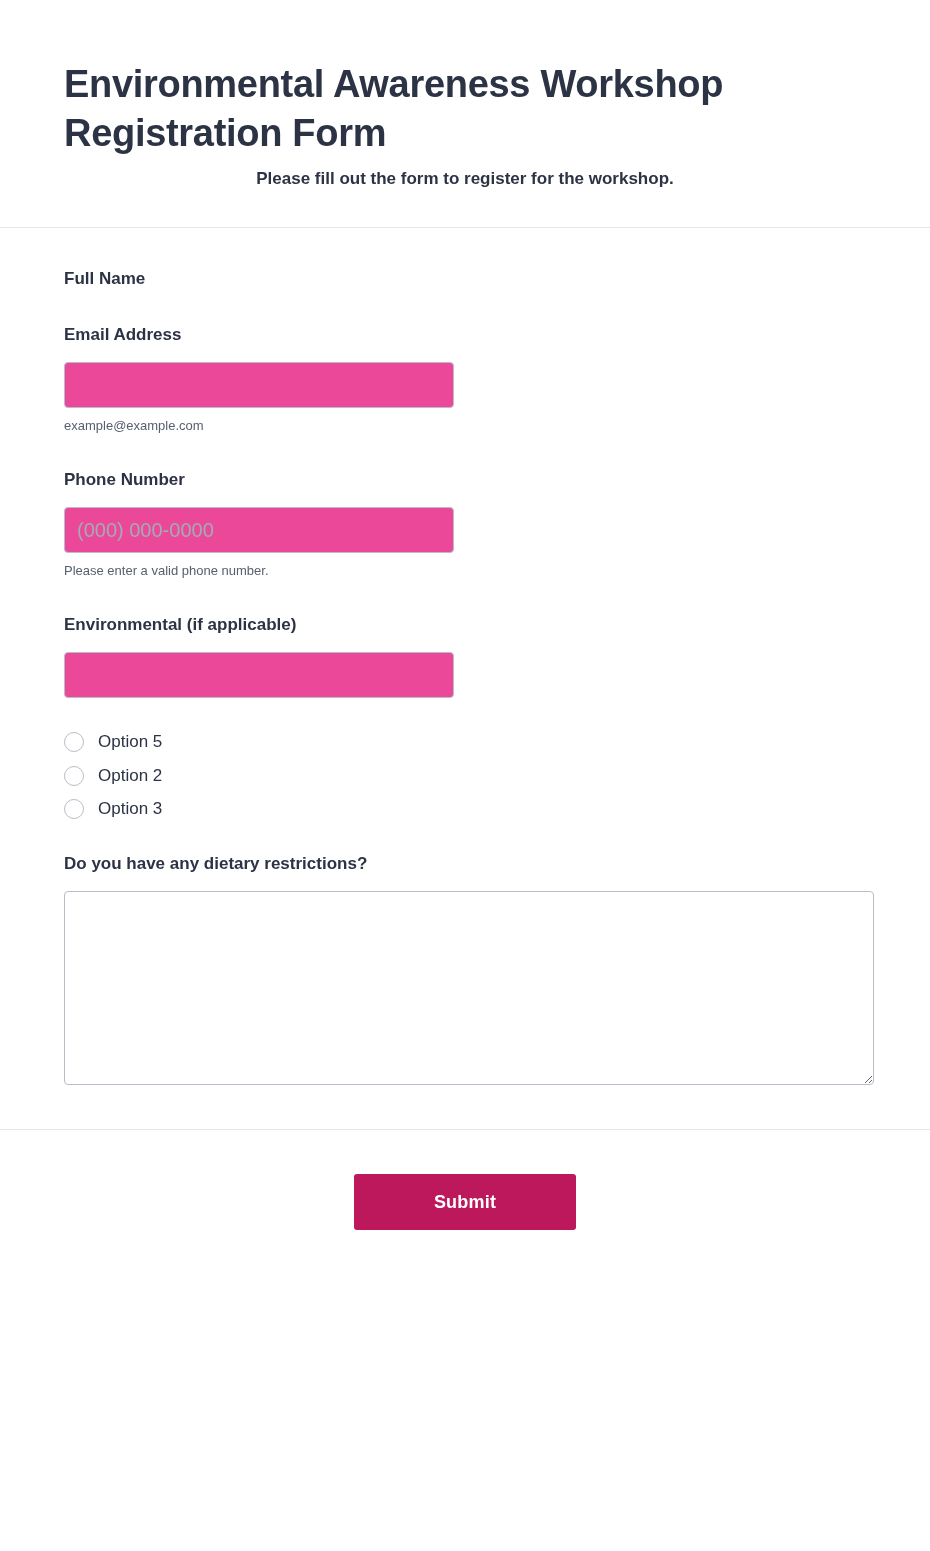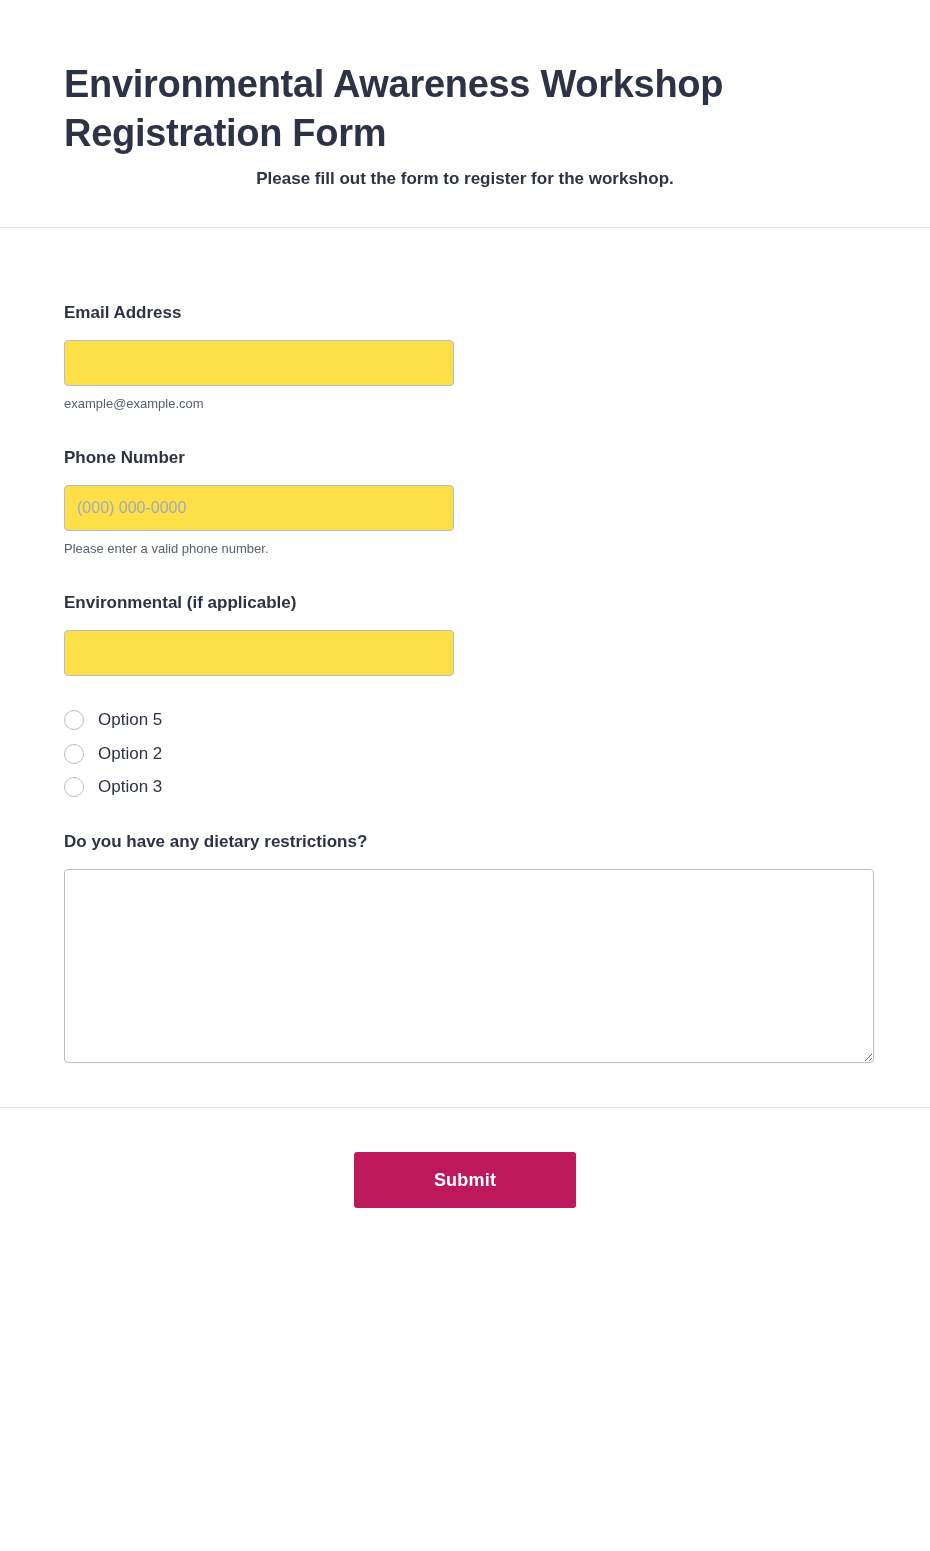--- a/index.html
+++ b/index.html
@@ -67,23 +67,23 @@
     line-height: 1.3;
     font-weight: normal;
   }
 
   .text-input {
     box-sizing: border-box;
     width: 100%;
     height: 46px;
     border: 1px solid #b8bdc9;
     border-radius: 4px;
-    background: #fde047;
+    background: #ec4899;
     padding: 0 12px;
-    font-size: 16px;
+    font-size: 20px;
     font-family: "Liberation Sans", sans-serif;
     color: #2c3345;
     outline: none;
   }
   .text-input::placeholder {
     color: #a3aab8;
   }
 
   .name-row {
     display: flex;
@@ -165,20 +165,21 @@
 <div class="form-wrap">
 
   <div class="form-header">
     <h1 class="form-title">Environmental Awareness Workshop Registration Form</h1>
     <p class="form-subtitle">Please fill out the form to register for the workshop.</p>
   </div>
 
   <div class="form-body">
 
     <div class="field-block">
+      <span class="field-label">Full Name</span>
     </div>
 
     <div class="field-block">
       <span class="field-label">Email Address</span>
       <div class="half-col">
         <input class="text-input" type="text" placeholder="" style="">
         <div class="sub-label">example@example.com</div>
       </div>
     </div>
 

